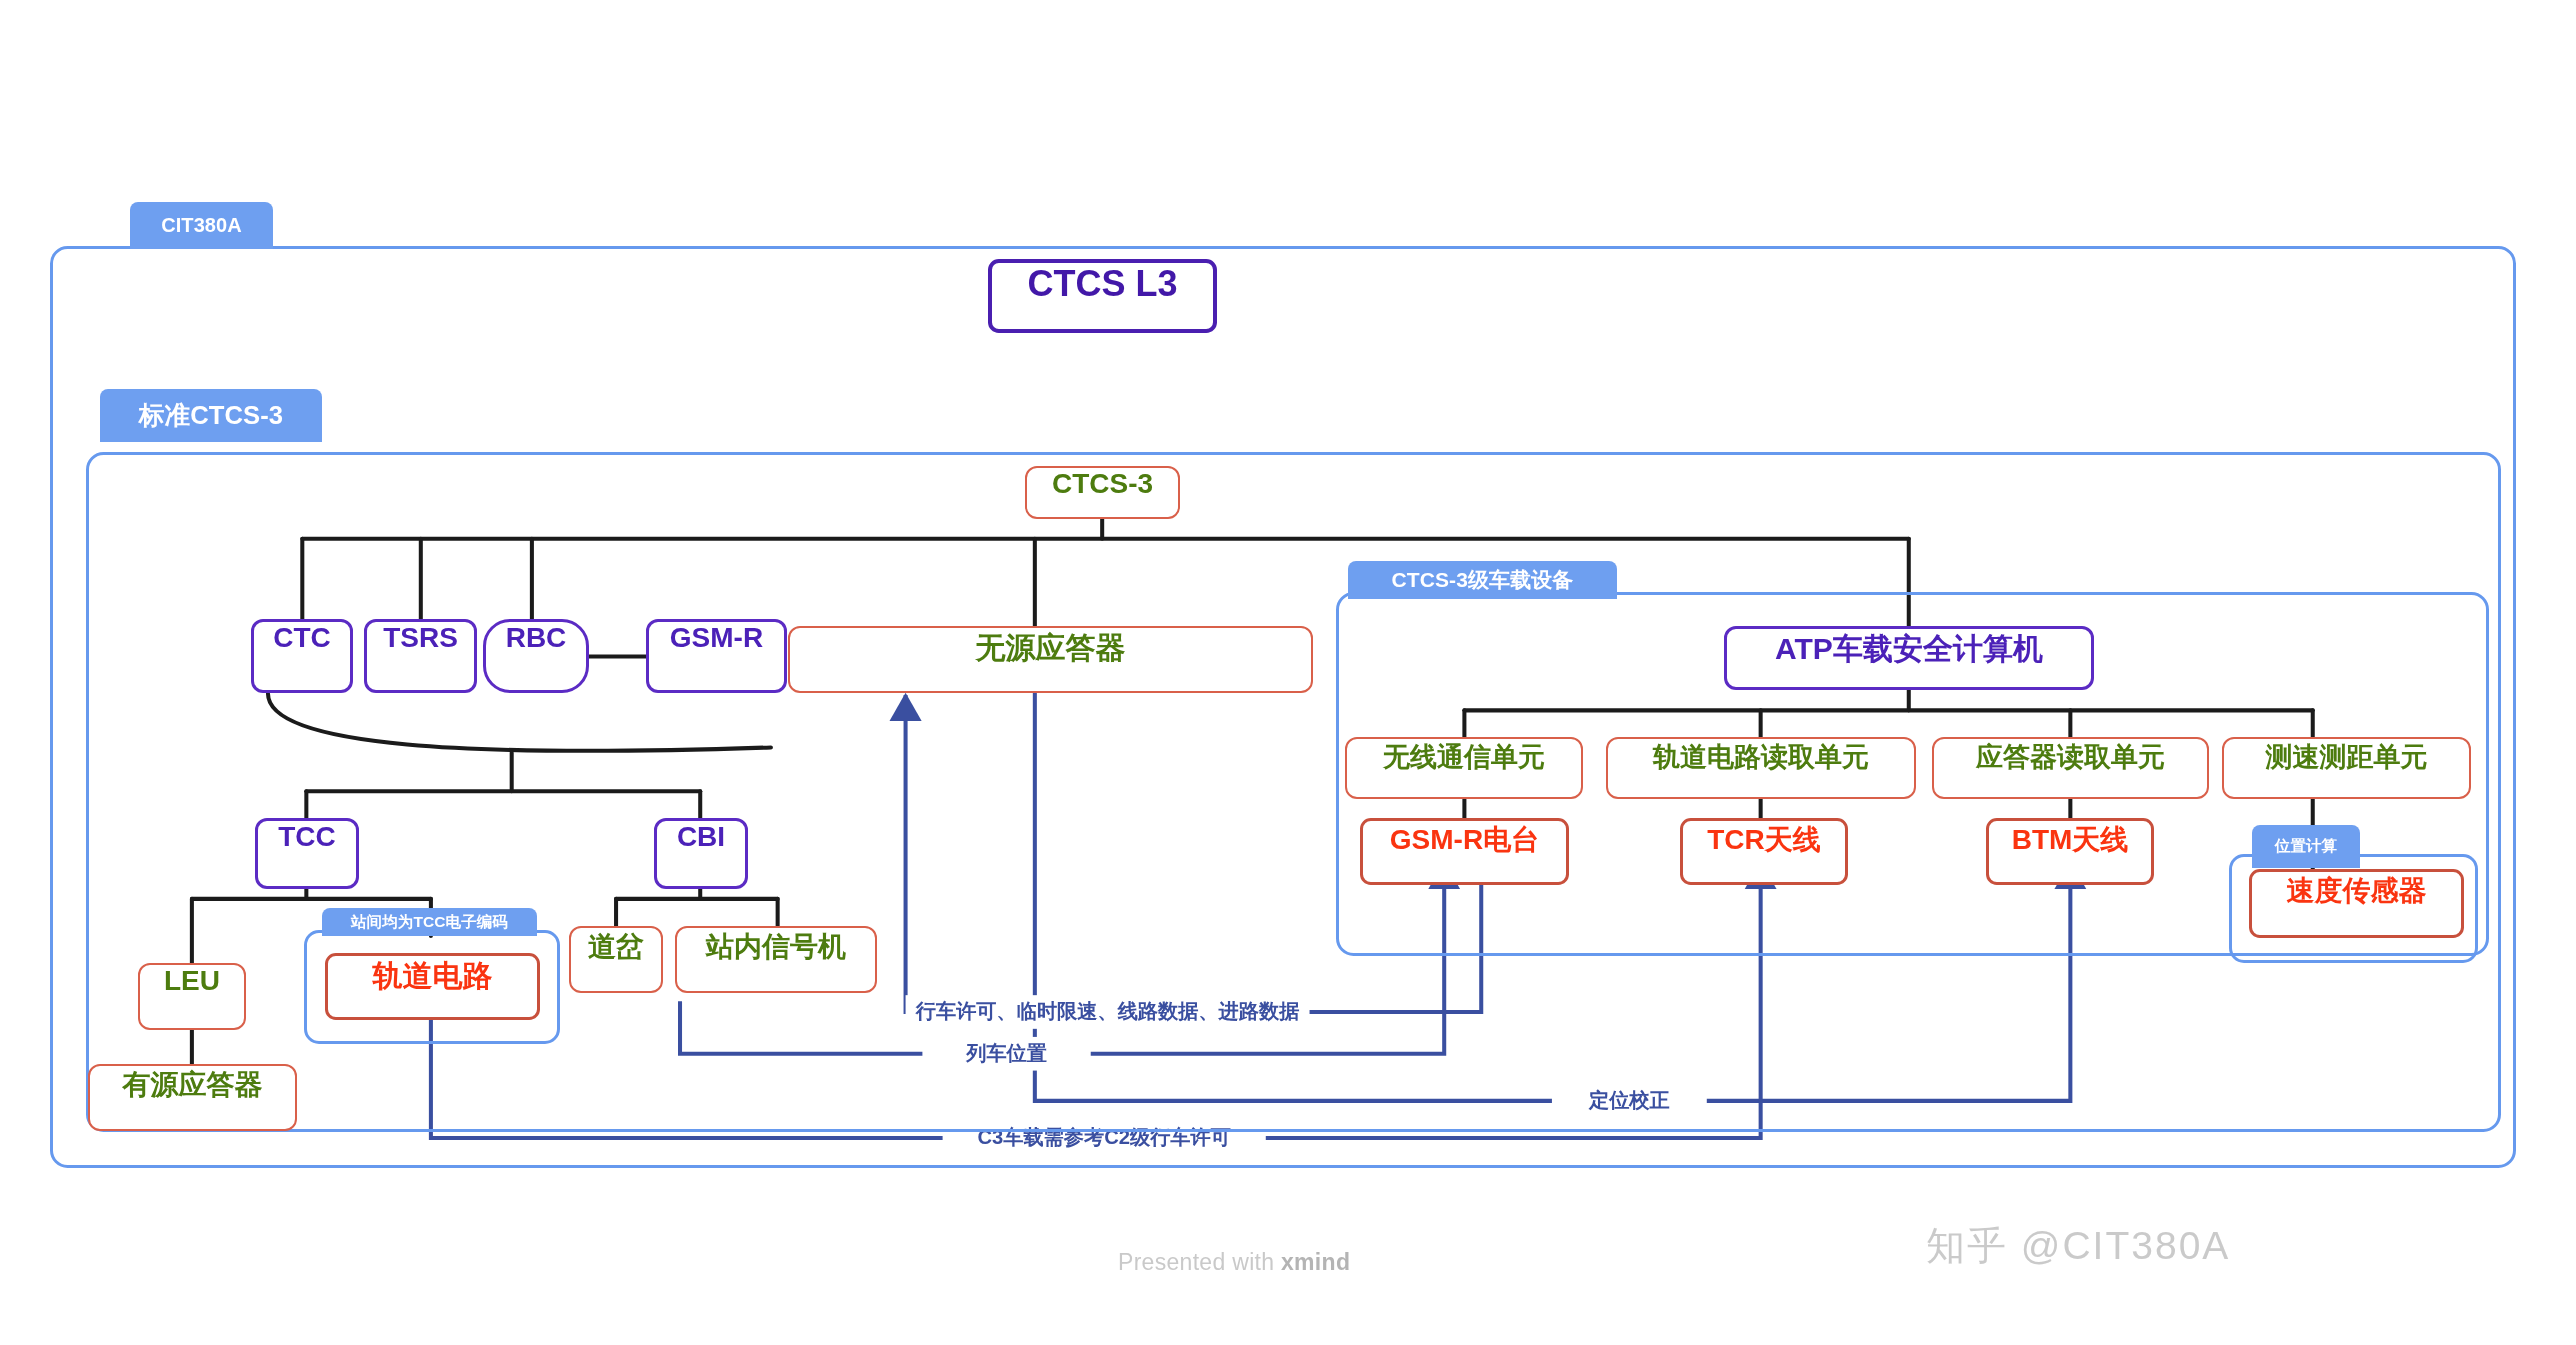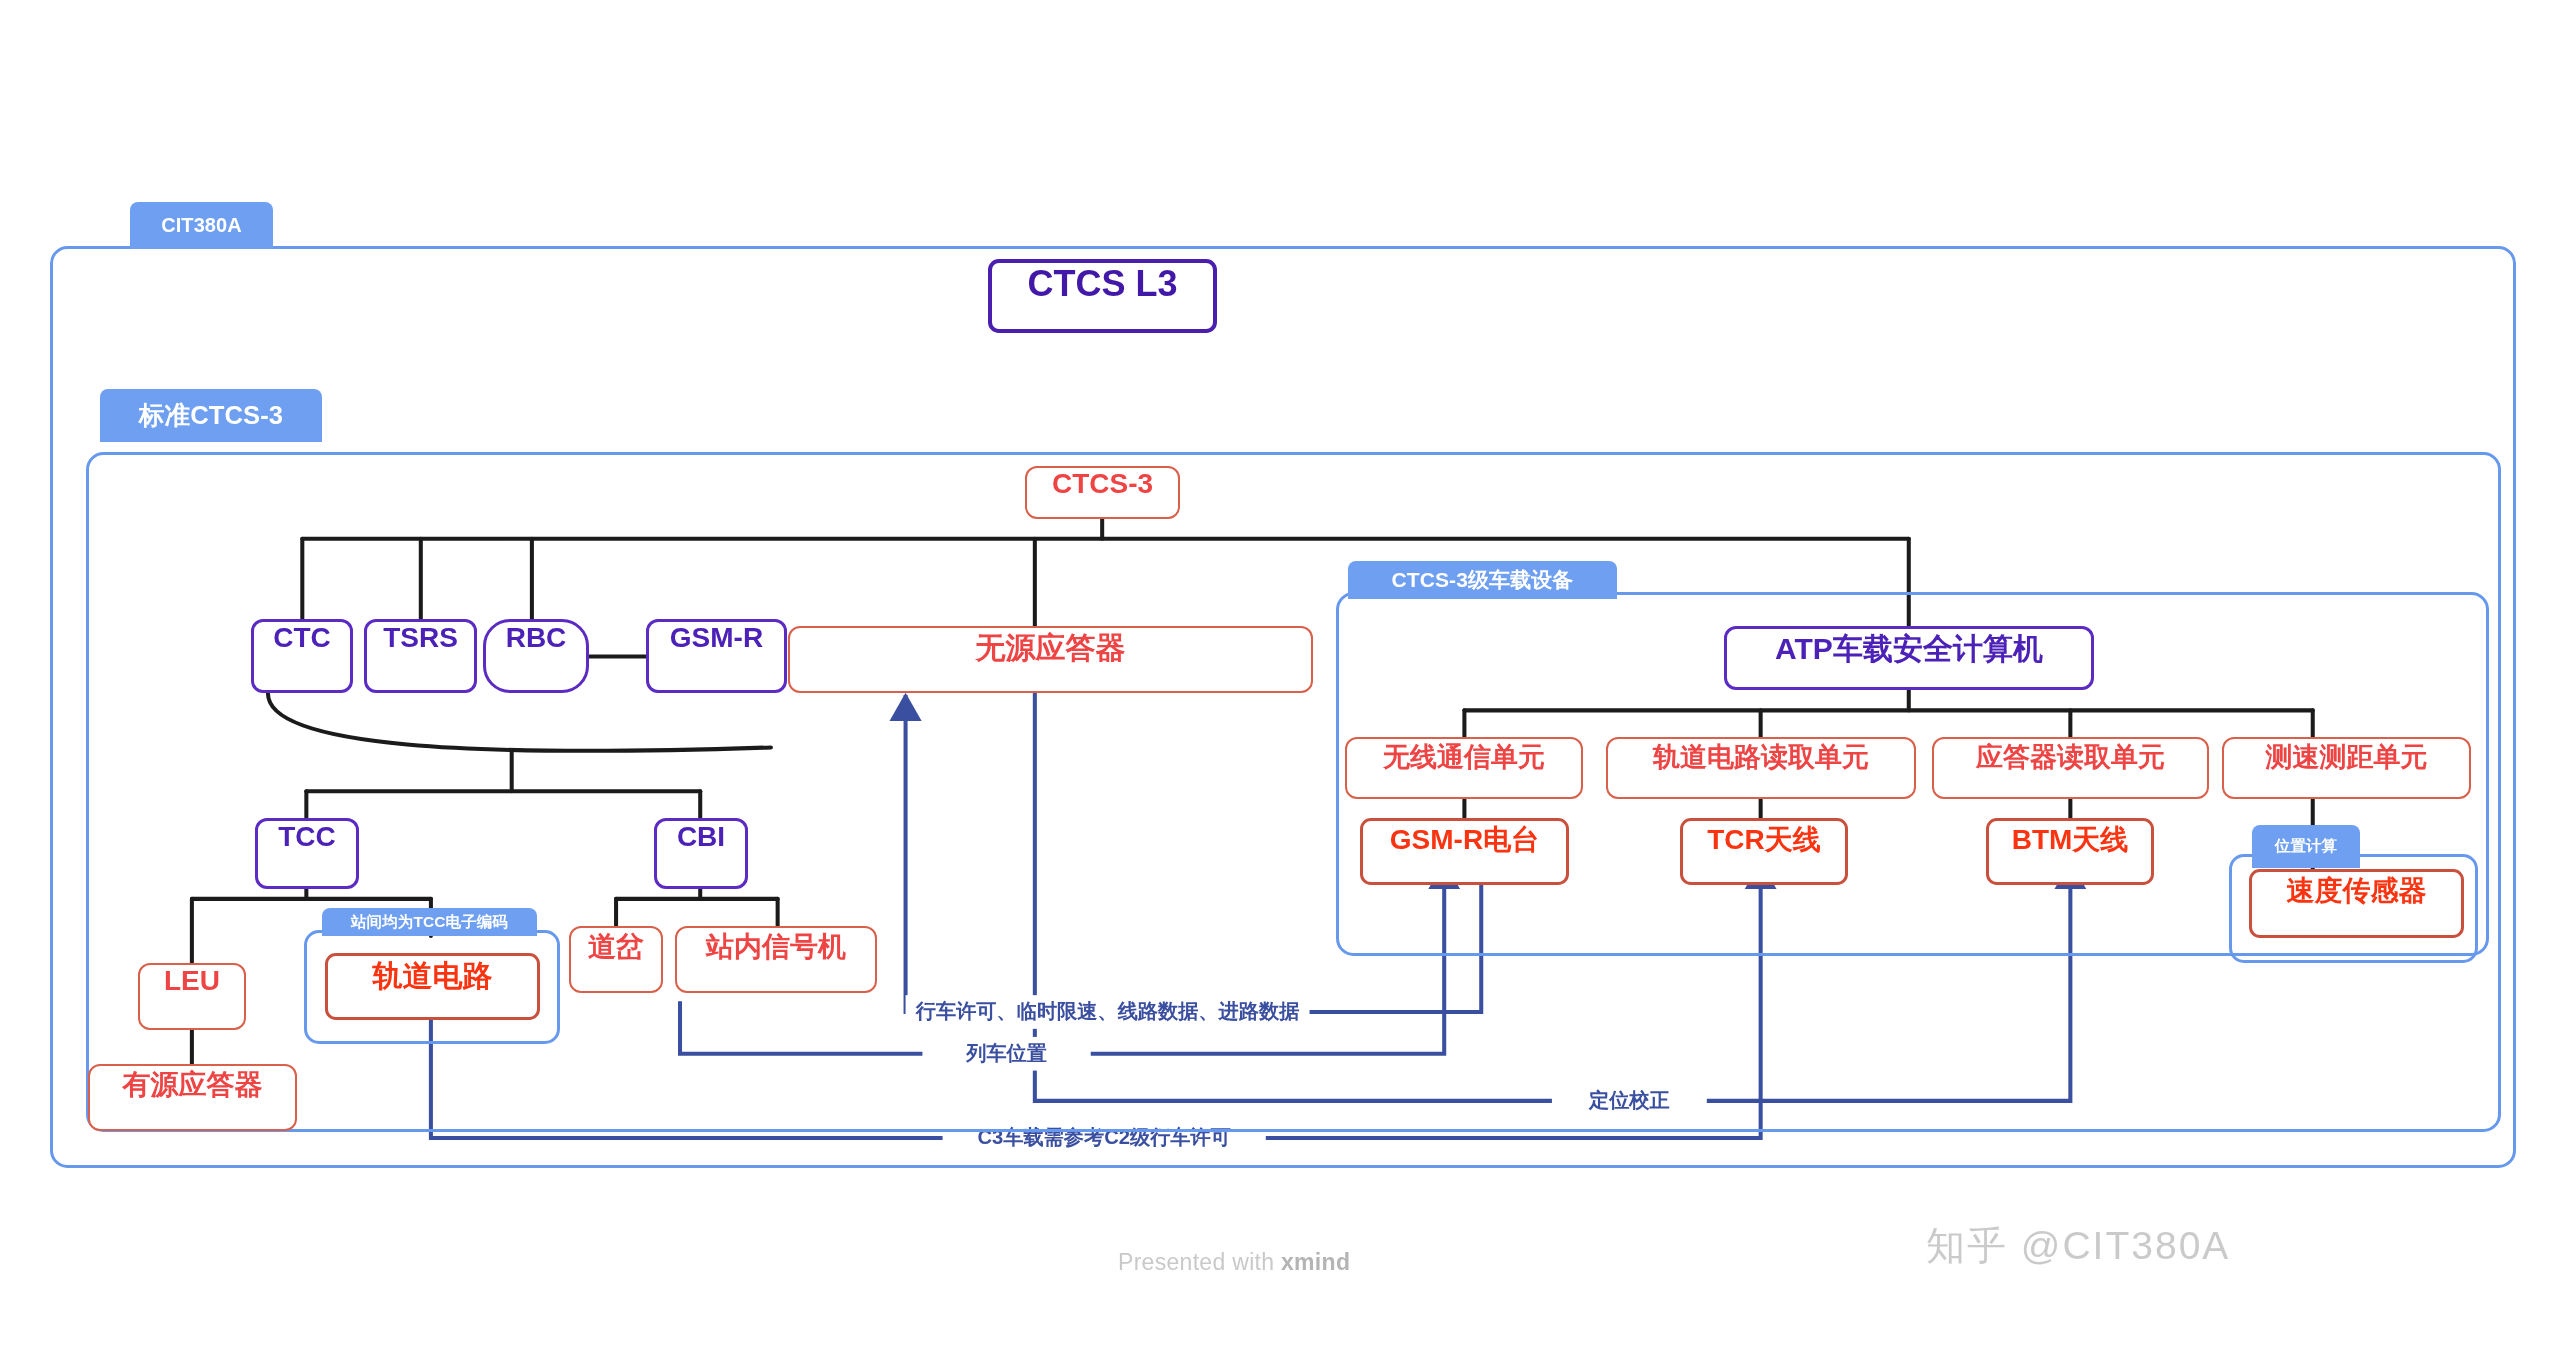--- a/index.html
+++ b/index.html
@@ -22,21 +22,21 @@
   }
 
   
   .node{
     position:absolute;box-sizing:border-box;background:#fff;
     display:flex;justify-content:center;
     white-space:nowrap;font-weight:bold;text-align:center;
   }
   .node.purple{border:3.4px solid #5b2bc4;color:#4b21b8;border-radius:12px;}
   .node.purple-thick{border:4.7px solid #4a1fb0;color:#4218a8;border-radius:10.8px;}
-  .node.red{border:2.7px solid #d9604a;color:#ef4444;border-radius:12px;}
+  .node.red{border:2.7px solid #d9604a;color:#4d7c0f;border-radius:12px;}
   .node.red-strong{border:3.4px solid #c8503c;color:#fa3410;border-radius:10.8px;}
 
   
   .footer{
     position:absolute;color:#c9c9c9;white-space:nowrap;
     font-size:23px;letter-spacing:0.3px;
   }
   .footer b{color:#b4b4b4;font-weight:bold;}
   .watermark{
     position:absolute;color:#c6c6c6;white-space:nowrap;

